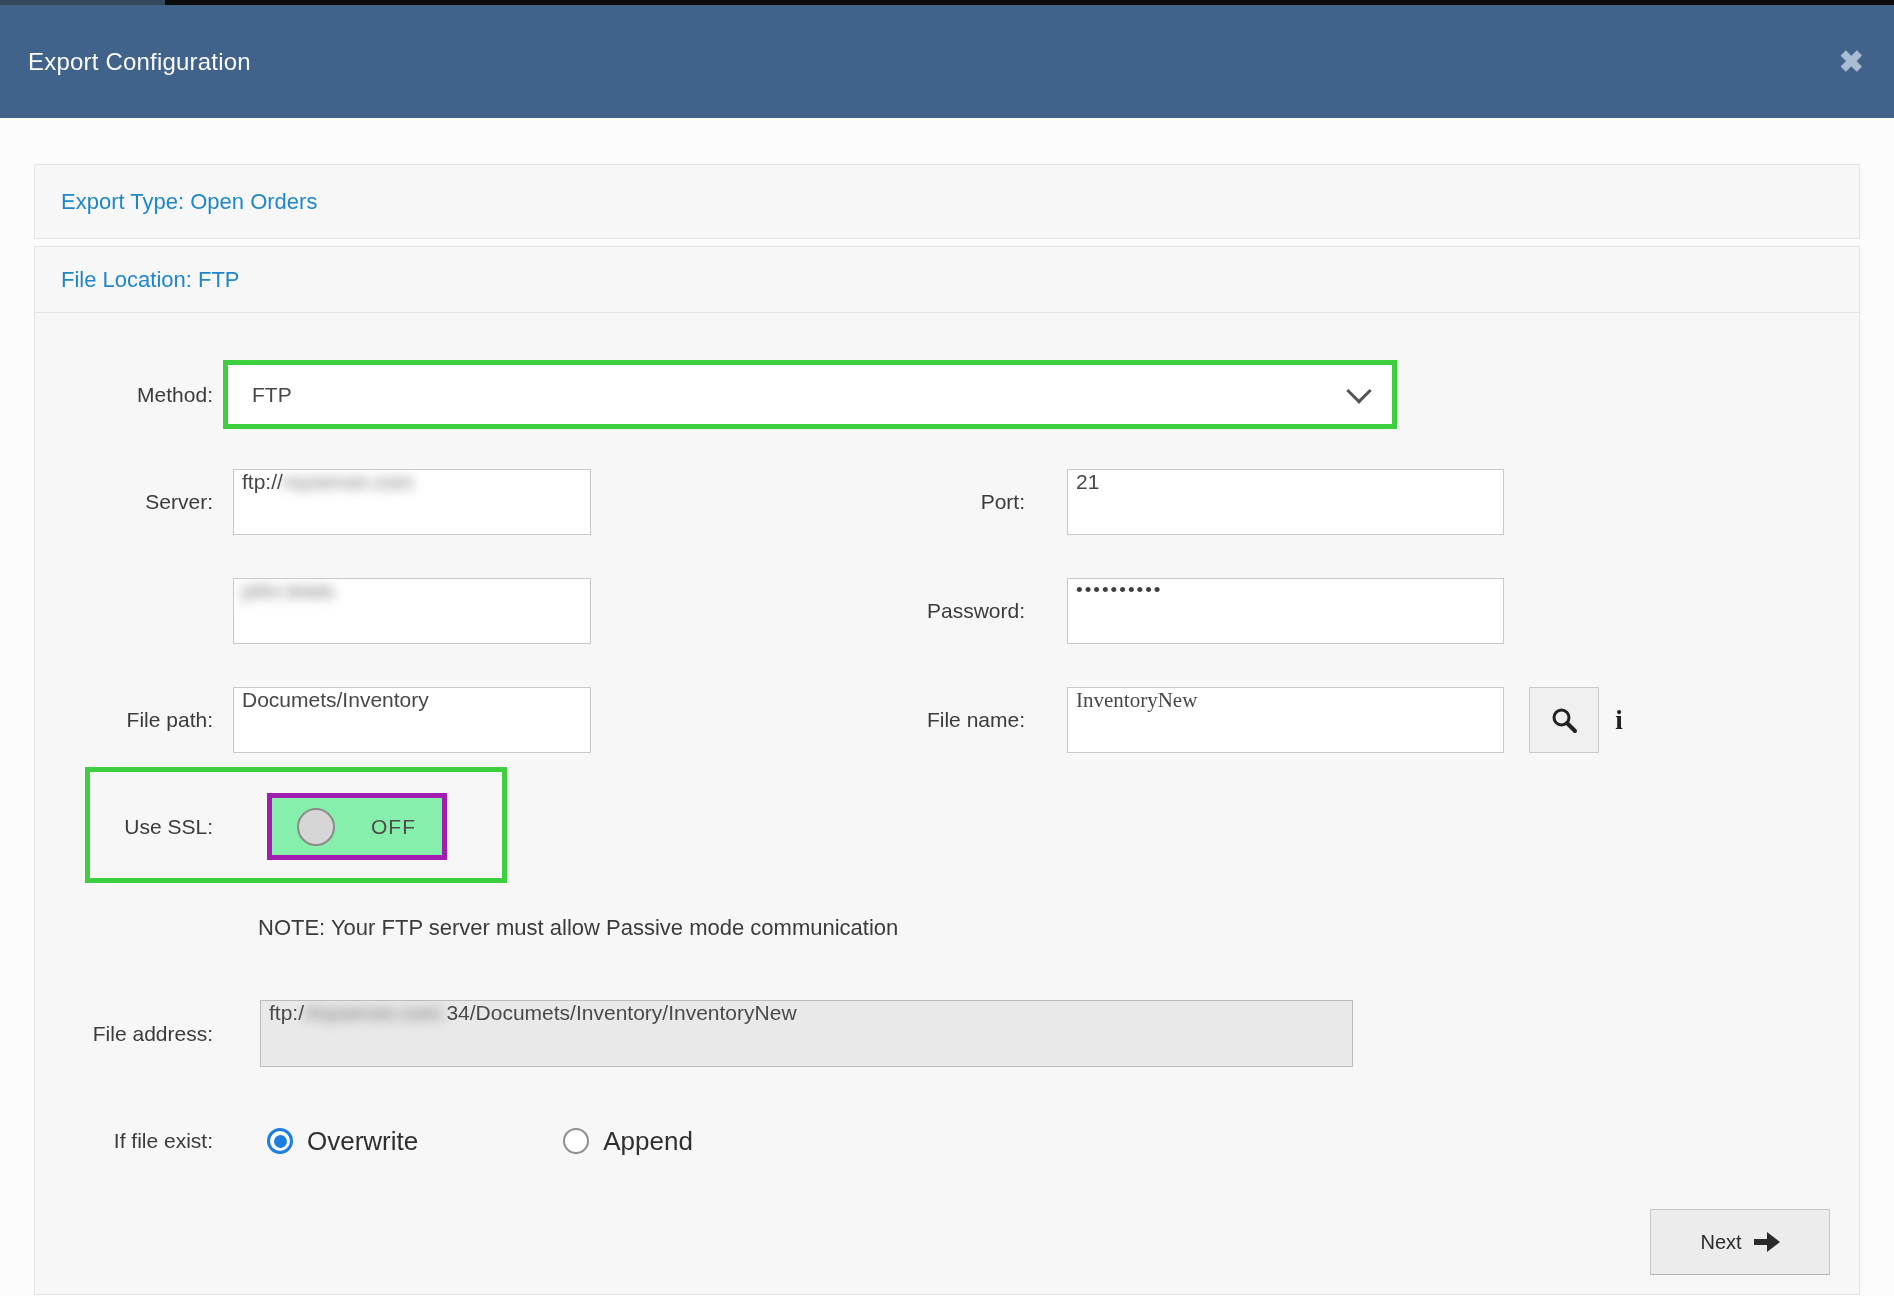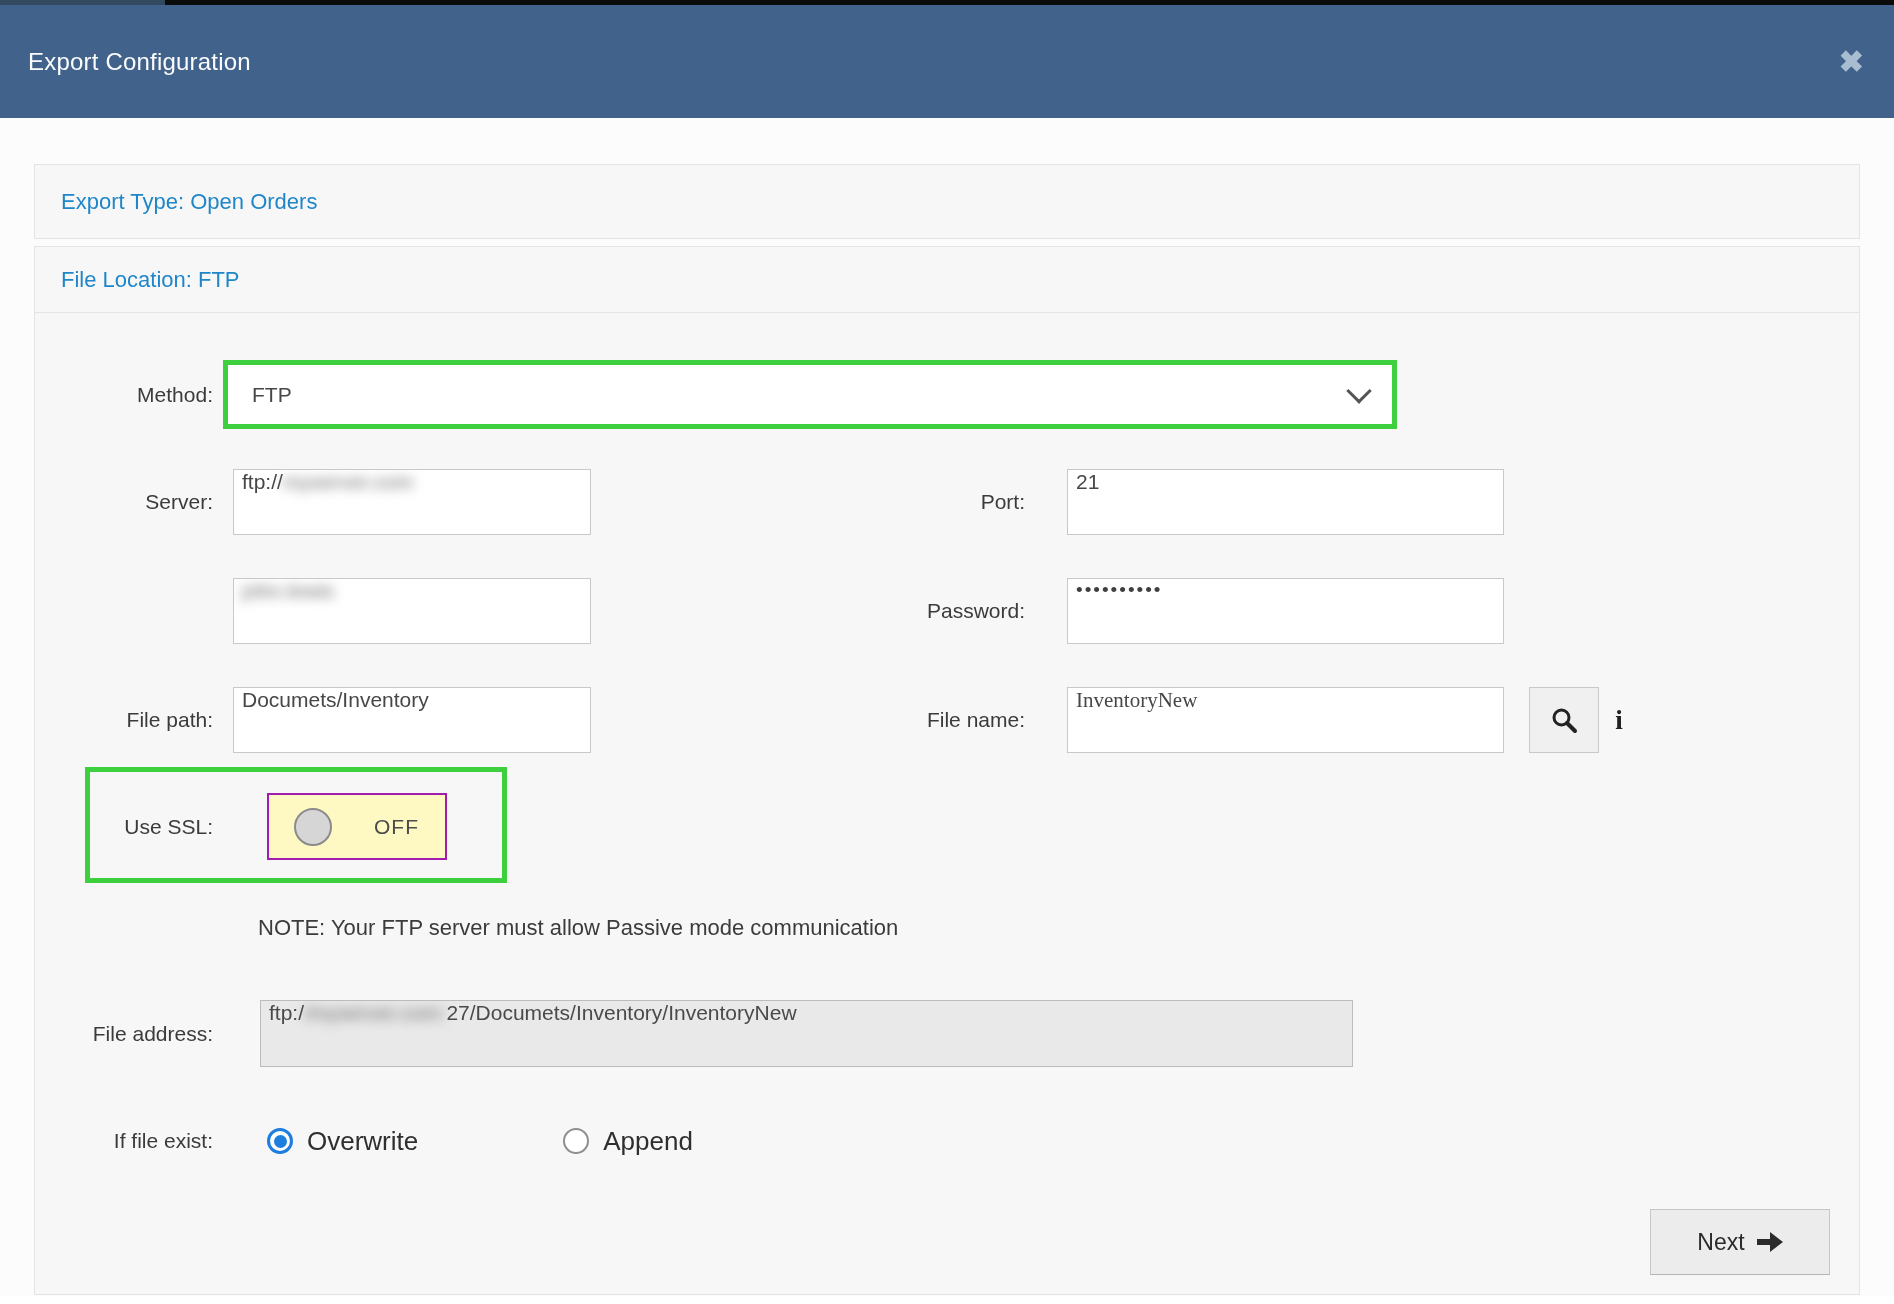--- a/index.html
+++ b/index.html
@@ -36,40 +36,40 @@
   .select-box{background:#ffffff;border:5px solid #3ecf3e;display:flex;align-items:center;
     justify-content:space-between;padding:0 24px;color:#474747;font-size:21px;cursor:pointer;}
   .chev{width:15px;height:15px;border-right:3px solid #555;border-bottom:3px solid #555;
     transform:rotate(45deg);margin-top:-8px;}
 
   .search-btn{background:#f0f0f0;border:1px solid #c9c9c9;display:flex;align-items:center;
     justify-content:center;cursor:pointer;}
   .info-i{color:#222;font-size:27px;font-weight:700;font-family:"Liberation Serif",serif;}
 
   .ssl-hl{border:5px solid #3ecf3e;background:transparent;}
-  .toggle{background:#fef9c3;border:2px solid #a21caf;display:flex;align-items:center;
+  .toggle{background:#86efac;border:5px solid #a21caf;display:flex;align-items:center;
     justify-content:space-between;padding:0 26px 0 25px;cursor:pointer;}
   .knob{width:34px;height:34px;border-radius:50%;background:#d6d6d6;border:2px solid #8b8b8b;}
   .toggle-state{color:#4c4c4c;font-size:21px;letter-spacing:1px;}
 
   .note-text{color:#3b3b3b;font-size:22px;}
 
   .finput.disabled{background:#e9e9e9;border:1px solid #bcbcbc;color:#4a4a4a;}
 
   .radio-row{display:flex;align-items:center;}
   .radio{width:26px;height:26px;border-radius:50%;background:#fff;box-sizing:border-box;cursor:pointer;
     display:flex;align-items:center;justify-content:center;}
   .radio.sel{border:3px solid #1e7ee0;}
   .radio.sel .dot{width:13px;height:13px;border-radius:50%;background:#1e7ee0;}
   .radio.unsel{border:2px solid #8f8f8f;}
   .radio-lbl{color:#2f2f2f;font-size:26px;}
 
   .next-btn{background:#ececec;border:1px solid #c6c6c6;border-bottom-color:#b5b5b5;
     display:flex;align-items:center;justify-content:center;gap:12px;cursor:pointer;
-    color:#2b2b2b;font-size:23px;}
+    color:#2b2b2b;font-size:20px;}
 
   .bottom-white{left:0;top:1296px;width:1894px;height:8px;background:#ffffff;}
 </style>
 </head>
 <body>
 
 <div id="screen">
 
   <div class="abs top-strip"></div>
   <div class="abs top-strip-left"></div>
@@ -136,21 +136,21 @@
     <span class="knob"></span>
     <span class="toggle-state">OFF</span>
   </div>
 
   <div class="abs note-text" style="left:258px;top:908px;height:40px;display:flex;align-items:center;">NOTE: Your FTP server must allow Passive mode communication</div>
 
   <div class="abs flabel" style="left:40px;top:1000px;width:173px;height:67px;">File address:</div>
   <div class="abs finput disabled" style="left:260px;top:1000px;width:1093px;height:67px;">
     <span>ftp:/</span>
     <span class="blurred">/myserver.com:</span>
-    <span>27/Documets/Inventory/InventoryNew</span>
+    <span>34/Documets/Inventory/InventoryNew</span>
   </div>
 
   <div class="abs flabel" style="left:40px;top:1108px;width:173px;height:66px;">If file exist:</div>
   <div class="abs radio-row" style="left:267px;top:1108px;height:66px;gap:14px;">
     <span class="radio sel">
         <span class="dot"></span>
       </span>
     <span class="radio-lbl">Overwrite</span>
     <span style="width:117px;"></span>
     <span class="radio unsel"></span>

